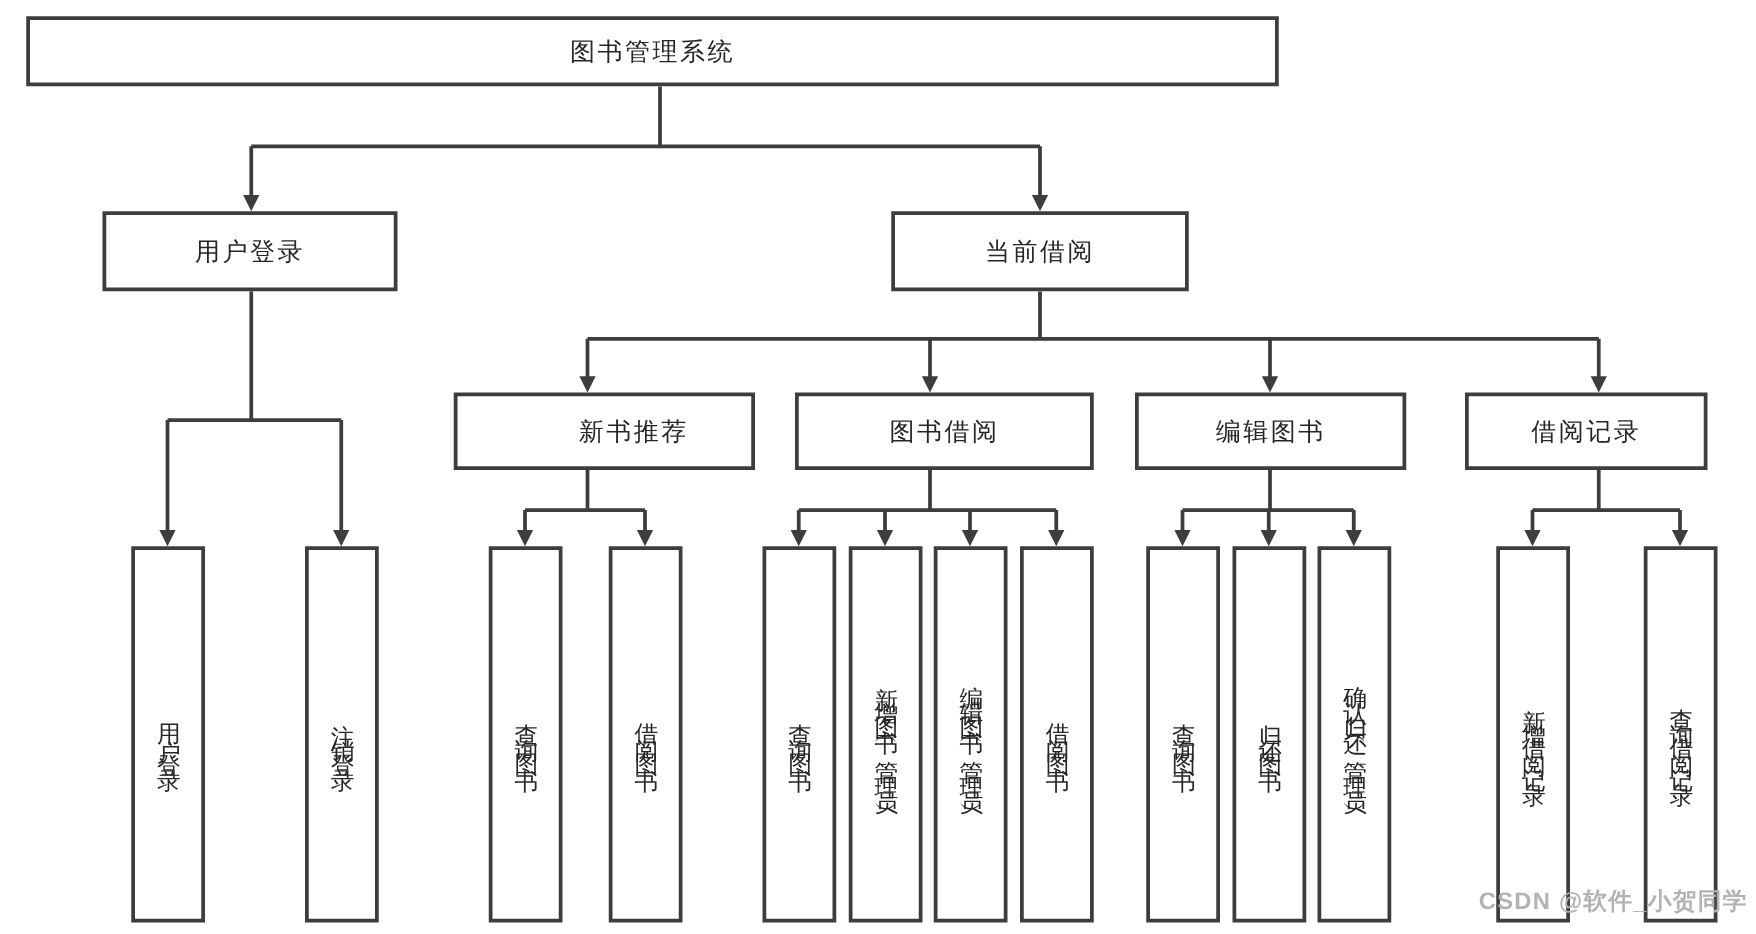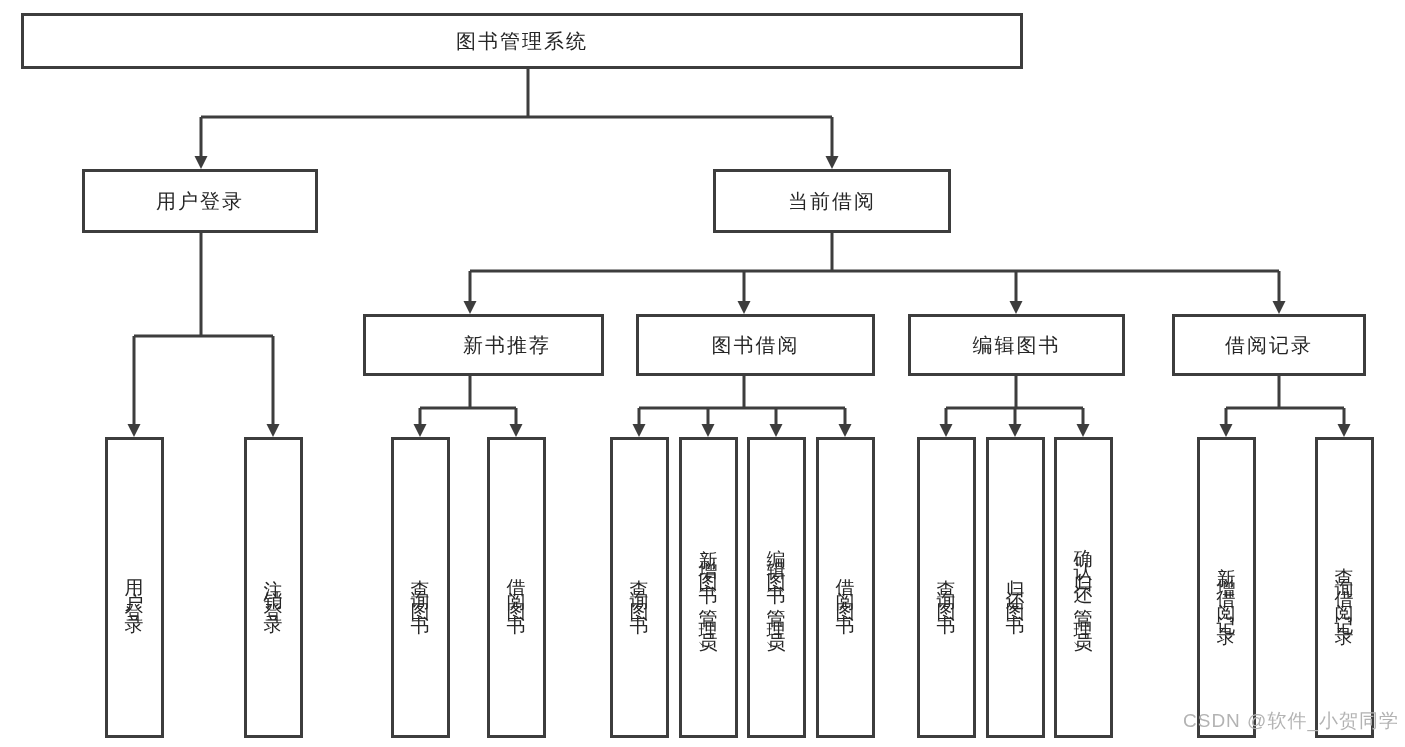--- a/index.html
+++ b/index.html
@@ -69,20 +69,21 @@
   .lf-13 { left: 1315px; }
   .watermark {
     position: absolute;
     left: 1183px;
     top: 708px;
     z-index: 5;
     font-size: 19px;
     color: #b3b3b3;
     letter-spacing: 1px;
     white-space: nowrap;
+    font-weight: bold;
   }
 </style>
 </head>
 <body>
 
 <div class="stage">
 
   <svg class="connectors" viewBox="0 0 1405 747">
     <g stroke="#3d3d3d" stroke-width="3" fill="none">
 

